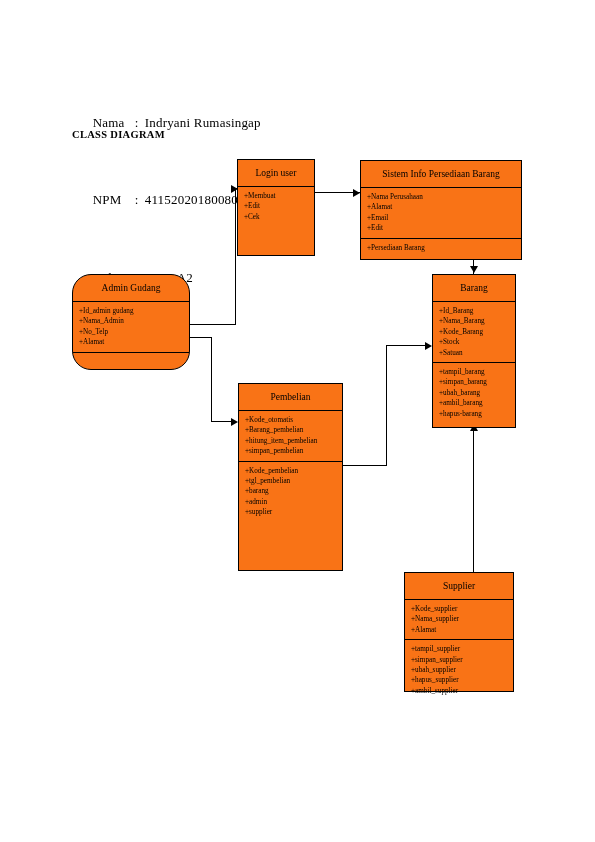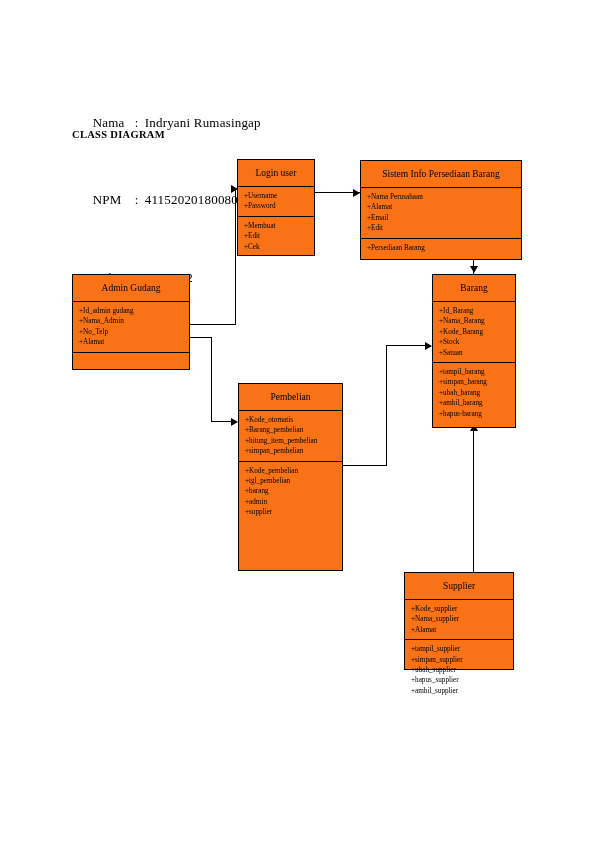--- a/index.html
+++ b/index.html
@@ -137,45 +137,41 @@
   <div class="seg h" style="left:343px; top:465px; width:44px;"></div>
   <div class="seg v" style="left:386px; top:345px; height:121px;"></div>
   <div class="seg h" style="left:386px; top:345px; width:42px;"></div>
   <div class="arrow right" style="left:425px; top:342px;"></div>
 
   <div class="seg v" style="left:473px; top:428px; height:144px;"></div>
   <div class="arrow up" style="left:470px; top:424px;"></div>
 
   <div class="cbox" style="left:237px; top:159px; width:78px; height:97px;">
     <div class="sect title">Login user</div>
-    <div class="sect attrs">
-      <span class="mrow">+Username</span>
-      <span class="mrow">+Password</span>
-    </div>
     <div class="sect ops">
       <span class="mrow">+Membuat</span>
       <span class="mrow">+Edit</span>
       <span class="mrow">+Cek</span>
     </div>
   </div>
 
   <div class="cbox" style="left:360px; top:160px; width:162px; height:100px;">
     <div class="sect title">Sistem Info Persediaan Barang</div>
     <div class="sect attrs">
       <span class="mrow">+Nama Perusahaan</span>
       <span class="mrow">+Alamat</span>
       <span class="mrow">+Email</span>
       <span class="mrow">+Edit</span>
     </div>
     <div class="sect ops">
       <span class="mrow">+Persediaan Barang</span>
     </div>
   </div>
 
-  <div class="cbox" style="left:72px; top:274px; width:118px; height:96px;">
+  <div class="cbox" style="left:72px; top:274px; width:118px; height:96px;border-radius:19px;">
     <div class="sect title">Admin Gudang</div>
     <div class="sect attrs">
       <span class="mrow">+Id_admin gudang</span>
       <span class="mrow">+Nama_Admin</span>
       <span class="mrow">+No_Telp</span>
       <span class="mrow">+Alamat</span>
     </div>
     <div class="sect ops empty"></div>
   </div>
 
@@ -207,21 +203,21 @@
     </div>
     <div class="sect attrs">
       <span class="mrow">+Kode_pembelian</span>
       <span class="mrow">+tgl_pembelian</span>
       <span class="mrow">+barang</span>
       <span class="mrow">+admin</span>
       <span class="mrow">+supplier</span>
     </div>
   </div>
 
-  <div class="cbox" style="left:404px; top:572px; width:110px; height:98px;">
+  <div class="cbox" style="left:404px; top:572px; width:110px; height:120px;">
     <div class="sect title">Supplier</div>
     <div class="sect attrs">
       <span class="mrow">+Kode_supplier</span>
       <span class="mrow">+Nama_supplier</span>
       <span class="mrow">+Alamat</span>
     </div>
     <div class="sect ops">
       <span class="mrow">+tampil_supplier</span>
       <span class="mrow">+simpan_supplier</span>
       <span class="mrow">+ubah_supplier</span>

